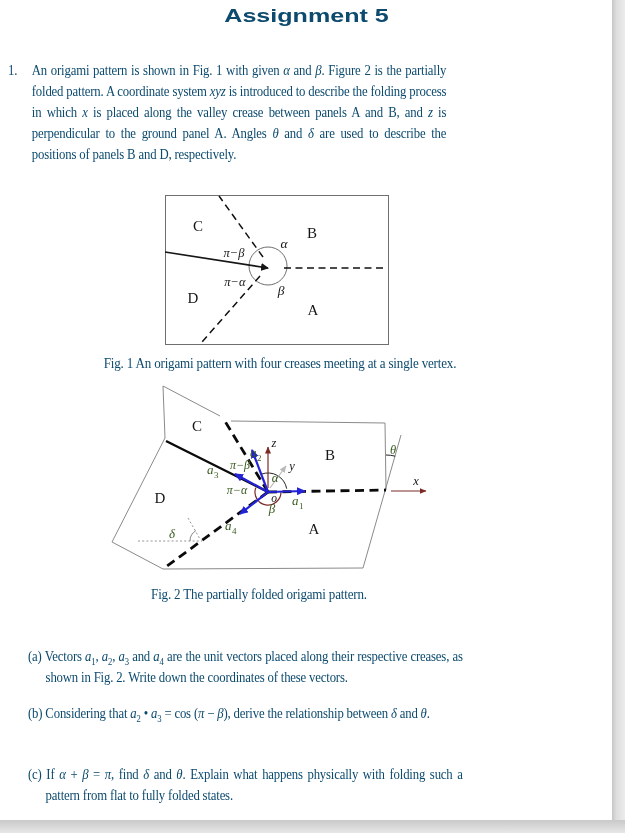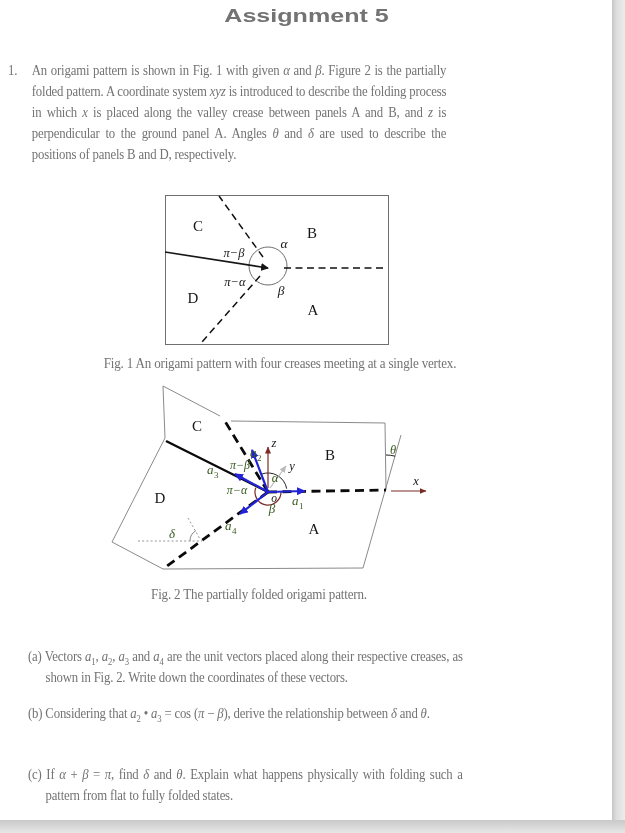--- a/index.html
+++ b/index.html
@@ -1,17 +1,17 @@
 <!DOCTYPE html>
 <html><head>
 <meta charset="utf-8">
 <style>
   html,body{margin:0;padding:0;background:#fff;}
   .page{position:relative;width:625px;height:833px;background:#ffffff;overflow:hidden;
-        font-family:"Liberation Serif",serif;color:#737373;}
+        font-family:"Liberation Serif",serif;color:#0c4a6e;}
   .edge-right{position:absolute;top:0;right:0;width:13px;height:833px;
         background:linear-gradient(90deg,#c6c6c6 0%,#dedede 35%,#ececec 100%);}
   .edge-bottom{position:absolute;left:0;bottom:0;width:625px;height:13px;
         background:linear-gradient(180deg,#c9c9c9 0%,#e7e7e7 100%);}
   .title{position:absolute;top:5px;left:0;width:613px;text-align:center;
         font-family:"Liberation Sans",sans-serif;font-weight:bold;font-size:19px;line-height:22px;
         transform:scaleX(1.32);}
   .prob{position:absolute;top:60px;left:8px;width:498px;display:flex;
         font-size:14.5px;line-height:21px;letter-spacing:-0.2px;
         transform:scaleX(0.88);transform-origin:top left;}

